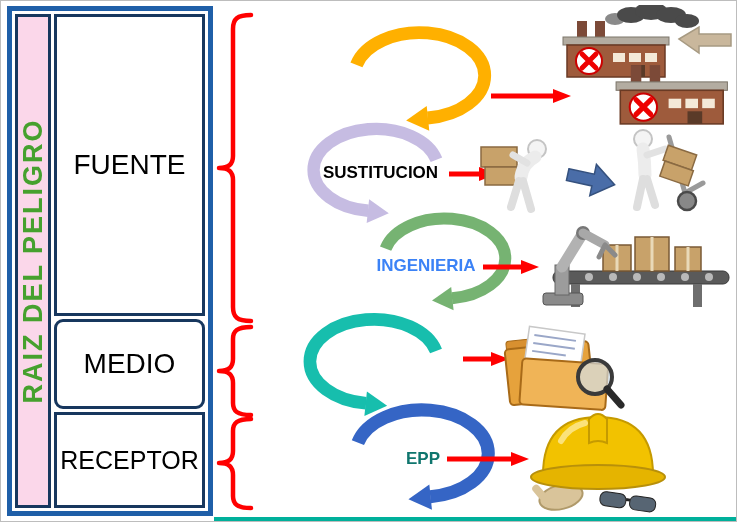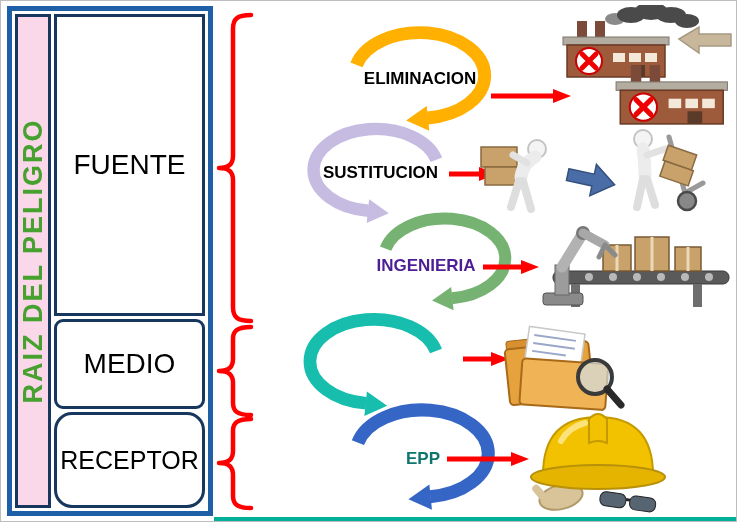--- a/index.html
+++ b/index.html
@@ -11,21 +11,21 @@
                   border:5px solid #1F5FA8; background:#ffffff; display:flex; padding:3px; gap:3px; }
   .root-col { flex:0 0 36px; border:3px solid #17375E; position:relative; background:#FBD7EA; }
   .root-label { position:absolute; left:50%; top:50%;
                 transform:translate(-50%,-50%) rotate(-90deg); white-space:nowrap;
                 font-weight:bold; font-size:27px; letter-spacing:2px; color:#46A12E; }
   .cells { flex:1; display:flex; flex-direction:column; gap:3px; }
   .cell { border:3px solid #17375E; background:#ffffff; color:#000;
           display:flex; align-items:center; justify-content:center; font-weight:normal; }
   .cell-fuente   { flex:0 0 302px; font-size:28px; }
   .cell-medio    { flex:0 0 90px;  font-size:28px;border-radius:9px; }
-  .cell-receptor { flex:1;         font-size:25px;border-radius:18px; }
+  .cell-receptor { flex:1;         font-size:25px; }
 
   
   .braces { position:absolute; left:212px; top:0; width:56px; height:522px; color:#FF0000; }
 
   
   .arc { position:absolute; }
   .flip { transform:scaleX(-1); }
 
   .control-label { position:absolute; font-weight:bold; font-size:17px; color:#000;
                    text-align:center; white-space:nowrap; }
@@ -81,23 +81,22 @@
   <svg class="arc" style="left: 358px; top: 202px; color: rgb(118, 179, 114);" width="170" height="112" viewBox="0 0 200 140">
     <use href="#arc-shape"></use>
   </svg>
   <svg class="arc flip" style="left: 286px; top: 302px; color: rgb(23, 190, 173);" width="175" height="118" viewBox="0 0 200 140">
     <use href="#arc-shape"></use>
   </svg>
   <svg class="arc" style="left: 328px; top: 392px; color: rgb(53, 101, 197);" width="185" height="122" viewBox="0 0 200 140">
     <use href="#arc-shape"></use>
   </svg>
 
-  <span class="control-label" style="left: 345px; top: 68px; width: 148px; color: rgb(0, 0, 0);">ELIMINACION</span>
   <span class="control-label" style="left: 307px; top: 162px; width: 145px; color: rgb(0, 0, 0);">SUSTITUCION</span>
-  <span class="control-label" style="left: 365px; top: 255px; width: 120px; color: #4c1d95;">INGENIERIA</span>
+  <span class="control-label" style="left: 365px; top: 255px; width: 120px; color: #3b82f6;">INGENIERIA</span>
   <span class="control-label" style="left: 392px; top: 448px; width: 60px; color: #0f766e;">EPP</span>
 
   <svg class="pointer" style="left: 488px; top: 86px; color: rgb(255, 0, 0);" width="84" height="18" viewBox="0 0 84 18">
     <line x1="2" y1="9" x2="64" y2="9" stroke="currentColor" stroke-width="5"></line>
       <polygon points="64,2 82,9 64,16" fill="currentColor"></polygon>
   </svg>
   <svg class="pointer" style="left: 446px; top: 164px; color: rgb(255, 0, 0);" width="52" height="18" viewBox="0 0 52 18">
     <line x1="2" y1="9" x2="32" y2="9" stroke="currentColor" stroke-width="5"></line>
       <polygon points="32,2 50,9 32,16" fill="currentColor"></polygon>
   </svg>

